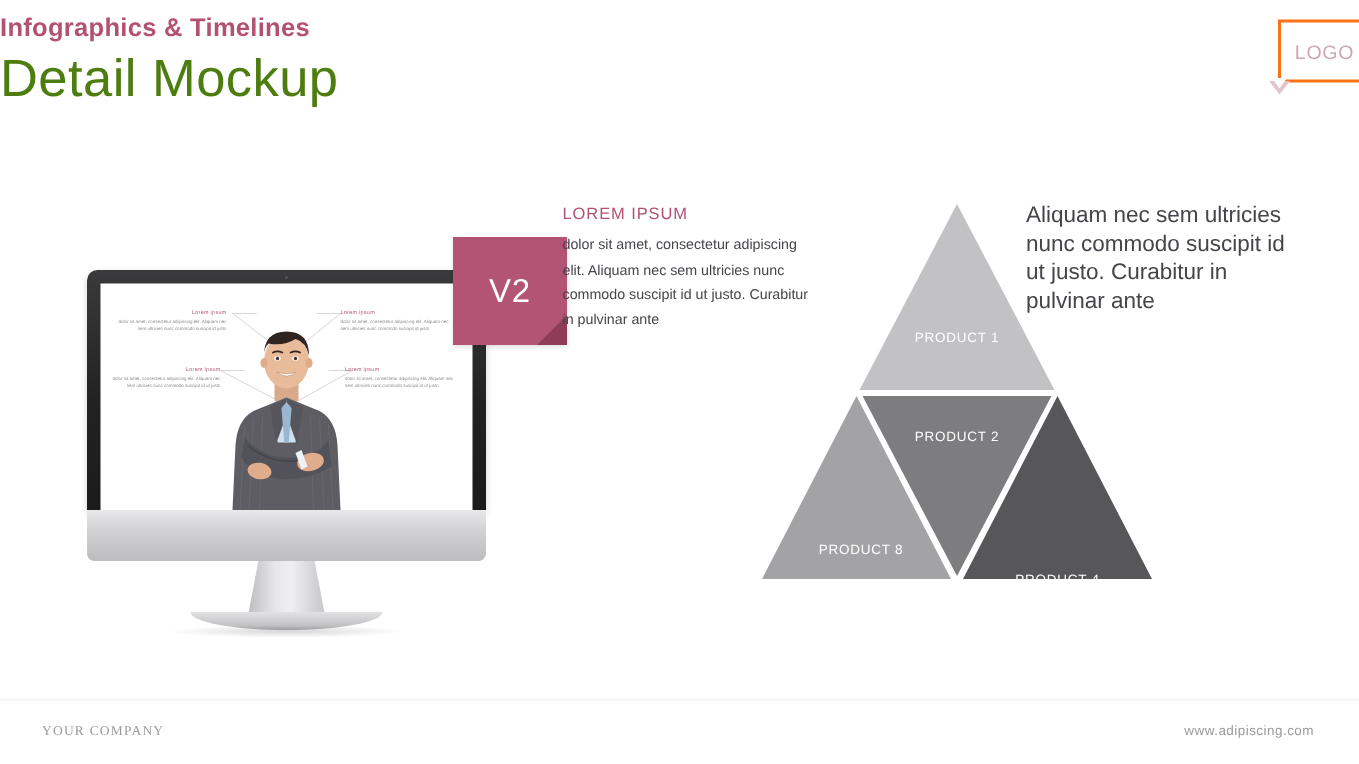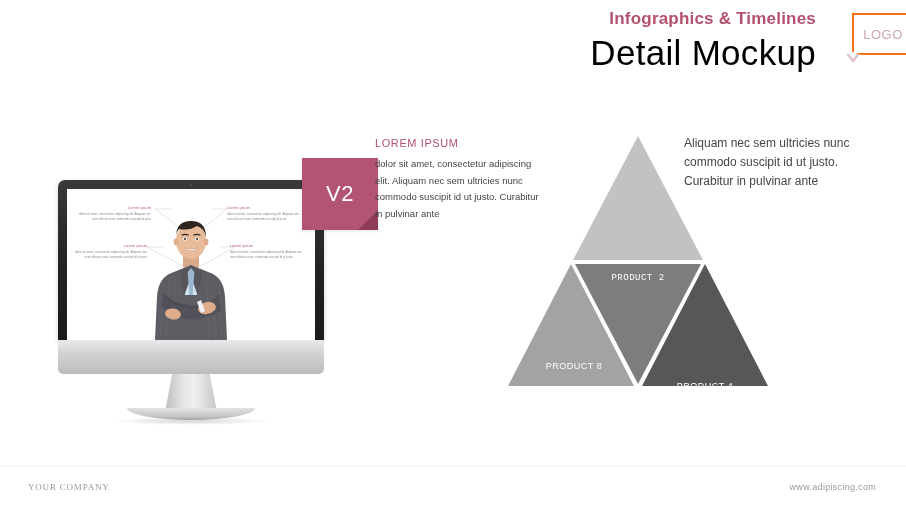--- a/index.html
+++ b/index.html
@@ -17,34 +17,33 @@
     background: #ffffff;
     overflow: hidden;
   }
 
   
   #header {
     position: absolute;
     left: 0;
     top: 8px;
     width: 783px;
-    text-align: right;
-    padding-left: 33px;
+    text-align: left;
   }
   #subtitle {
     font-size: 17px;
     font-weight: bold;
     color: #b3526f;
     letter-spacing: 0.2px;
     line-height: 22px;
   }
   #title {
     font-size: 35px;
     font-weight: normal;
-    color: #000000;
+    color: #4d7c0f;
     letter-spacing: 0.3px;
     line-height: 44px;
     margin-top: 1px;
   }
 
   
   #logo-box {
     position: absolute;
     left: 852px;
     top: 13px;
@@ -253,21 +252,21 @@
     margin-top: 5px;
   }
 
   #right-block {
     position: absolute;
     left: 684px;
     top: 134px;
     width: 180px;
   }
   #right-body {
-    font-size: 12px;
+    font-size: 15px;
     color: #44444a;
     line-height: 19px;
   }
 
   
   #pyramid {
     position: absolute;
     left: 505px;
     top: 134px;
     width: 266px;
@@ -275,21 +274,21 @@
   }
   .tri-label {
     position: absolute;
     color: #ffffff;
     font-size: 9px;
     letter-spacing: 0.5px;
     white-space: nowrap;
     text-align: center;
   }
   #lbl1 { left: 0;   top: 86px;  width: 266px; }
-  #lbl2 { left: 0;   top: 139px; width: 266px; font-family: Liberation Mono, monospace; }
+  #lbl2 { left: 0;   top: 152px; width: 266px; }
   #lbl3 { left: 6px; top: 227px; width: 126px; }
   #lbl4 { left: 137px; top: 227px; width: 126px; margin-top: 20px; }
 
   
   #footer-divider {
     position: absolute;
     left: 0;
     top: 466px;
     width: 906px;
     height: 1px;
@@ -436,20 +435,21 @@
     <svg viewBox="0 0 266 256" width="266" height="256">
 
       <polygon id="seg1" points="133,2 198,126 68,126" fill="#c2c2c4"></polygon>
 
       <polygon id="seg2" points="70,130 196,130 133,250" fill="#7d7d7f"></polygon>
 
       <polygon id="seg3" points="66,130 129,252 3,252" fill="#a3a3a5"></polygon>
 
       <polygon id="seg4" points="200,130 263,252 137,252" fill="#575759"></polygon>
     </svg>
+    <div class="tri-label" id="lbl1">PRODUCT 1</div>
     <div class="tri-label" id="lbl2">PRODUCT 2</div>
     <div class="tri-label" id="lbl3">PRODUCT 8</div>
     <div class="tri-label" id="lbl4">PRODUCT 4</div>
   </div>
 
   <div id="footer-divider"></div>
   <div id="footer-company">YOUR COMPANY</div>
   <div id="footer-website">www.adipiscing.com</div>
 
 </div>

